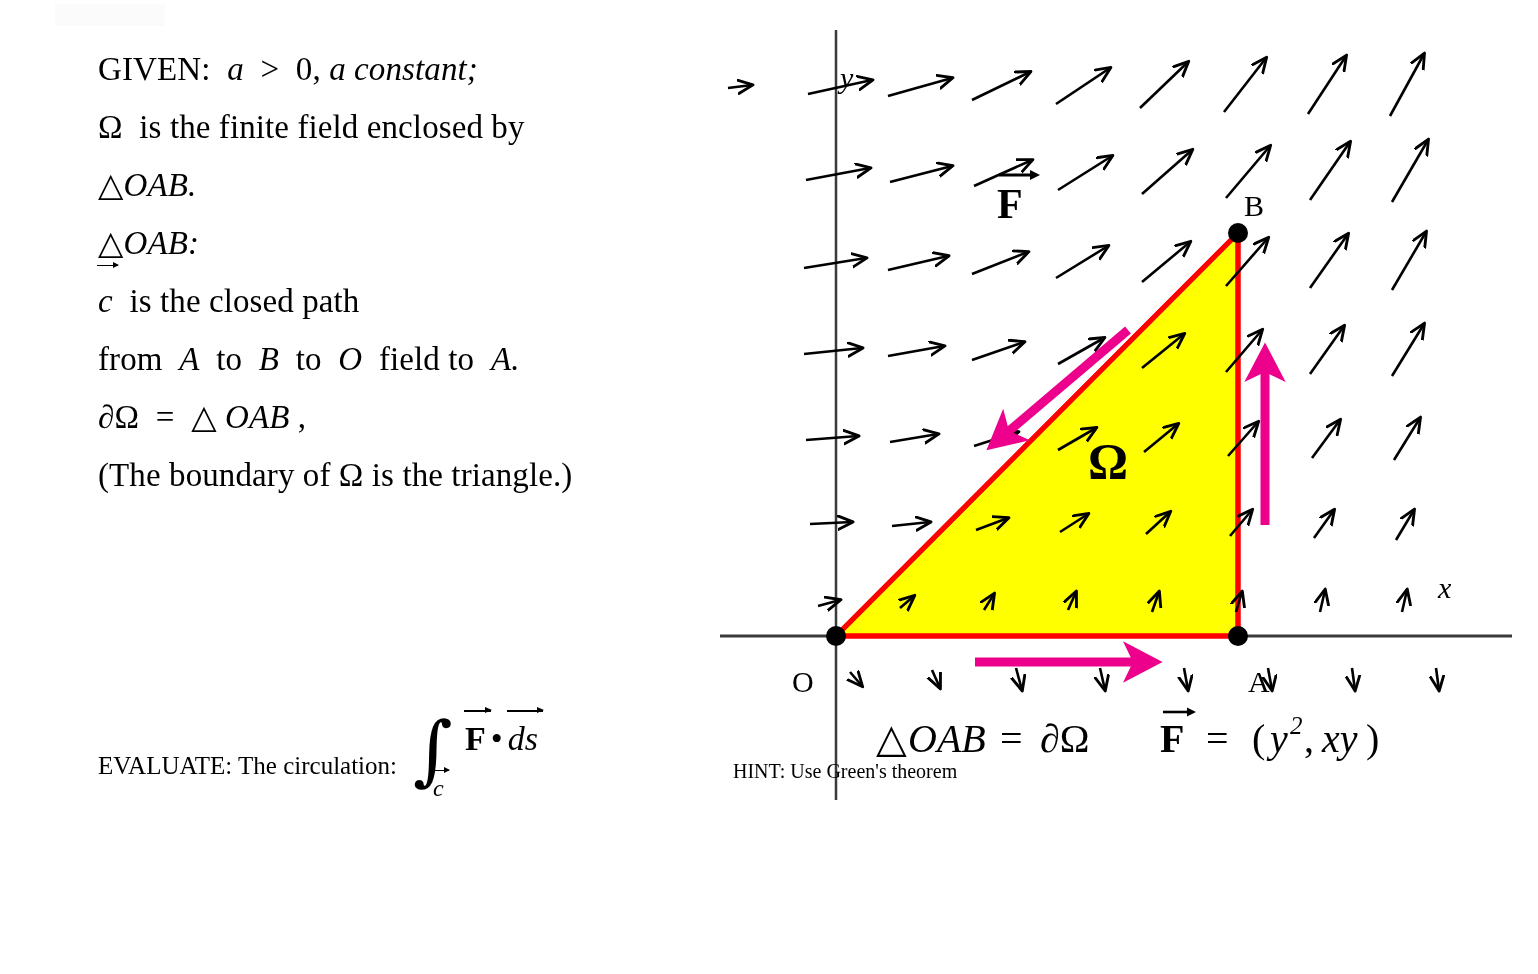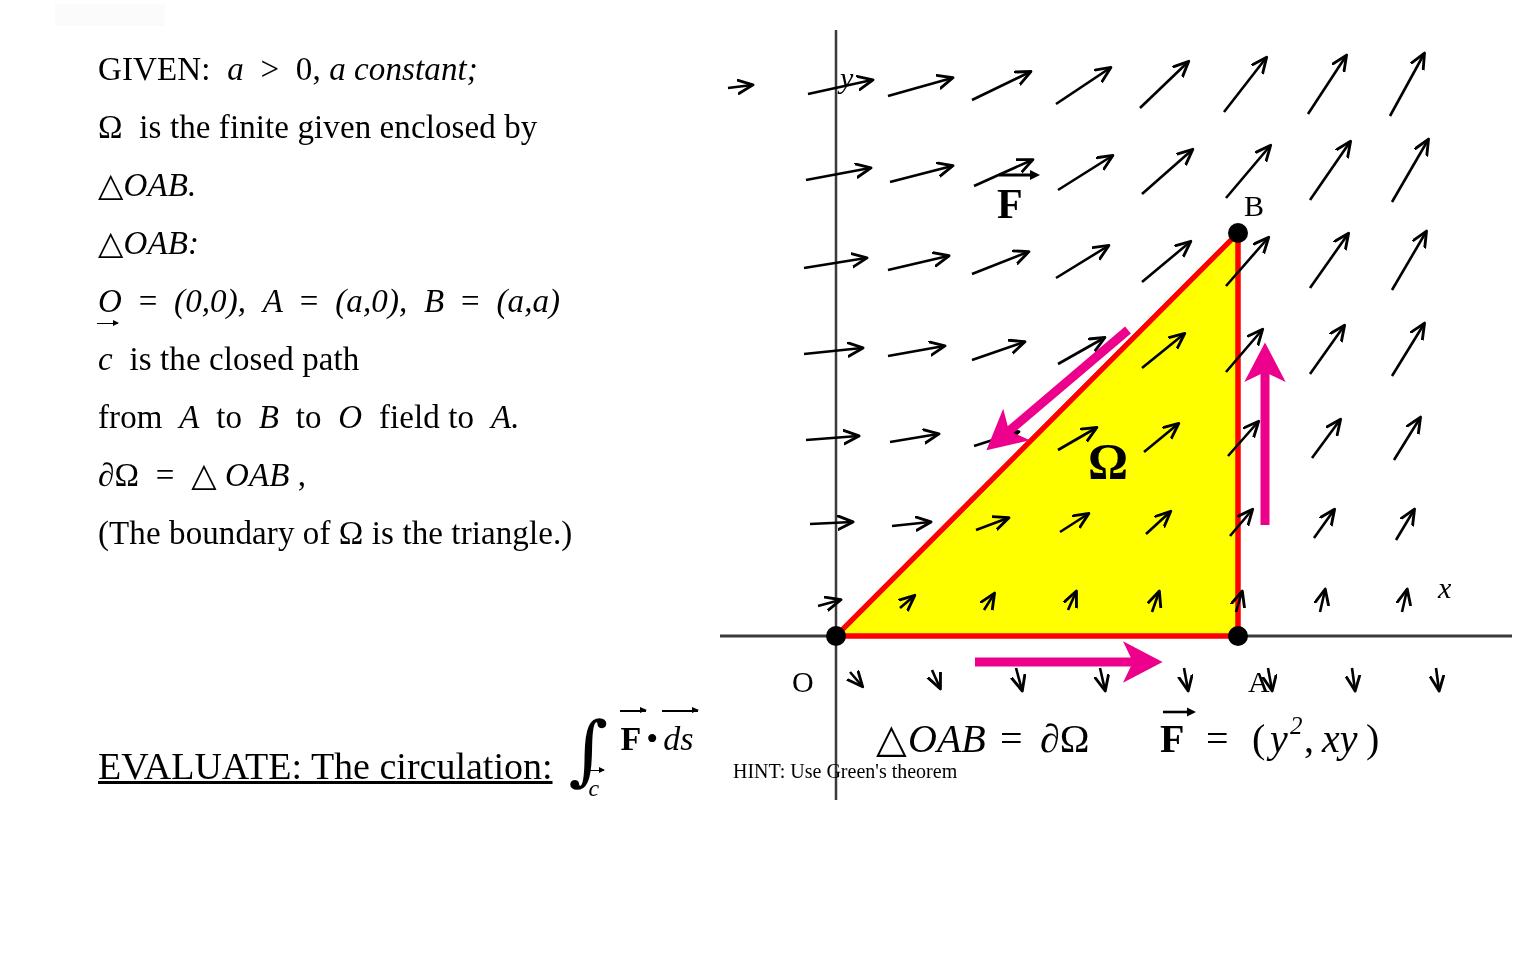--- a/index.html
+++ b/index.html
@@ -73,23 +73,22 @@
   
   .eval-row {
     position: absolute;
     left: 98px;
     top: 718px;
     display: flex;
     align-items: center;
     white-space: nowrap;
   }
   .eval-label {
-    font-size: 38px;
+    font-size: 25px;
     line-height: 40px;
-    text-decoration: underline;
   }
   .integral-grp {
     position: relative;
     display: inline-block;
     margin-left: 16px;
     height: 96px;
     width: 170px;
   }
   .int-sign {
     position: absolute;
@@ -152,42 +151,31 @@
 
     <div class="tline">
       <span>GIVEN:</span>&nbsp;
       <span class="it">a</span>&nbsp;
       <span>&gt;</span>&nbsp;
       <span>0,</span>&nbsp;<span class="it">a constant;</span>
     </div>
 
     <div class="tline">
       <span>Ω</span>&nbsp;
-      <span>is the finite given enclosed by</span>
+      <span>is the finite field enclosed by</span>
     </div>
 
     <div class="tline">
       <span>△</span><span class="it">OAB.</span>
     </div>
 
     <div class="tline">
       <span>△</span><span class="it">OAB:</span>
     </div>
 
-    <div class="tline">
-      <span class="it">O</span>&nbsp;
-      <span>=</span>&nbsp;
-      <span class="it">(0,0),</span>&nbsp;
-      <span class="it">A</span>&nbsp;
-      <span>=</span>&nbsp;
-      <span class="it">(a,0),</span>&nbsp;
-      <span class="it">B</span>&nbsp;
-      <span>=</span>&nbsp;
-      <span class="it">(a,a)</span>
-    </div>
 
     <div class="tline">
       <span class="it vec vec-sm">c</span>&nbsp;
       <span>is the closed path</span>
     </div>
 
     <div class="tline">
       <span>from</span>&nbsp;
       <span class="it">A</span>&nbsp;
       <span>to</span>&nbsp;

